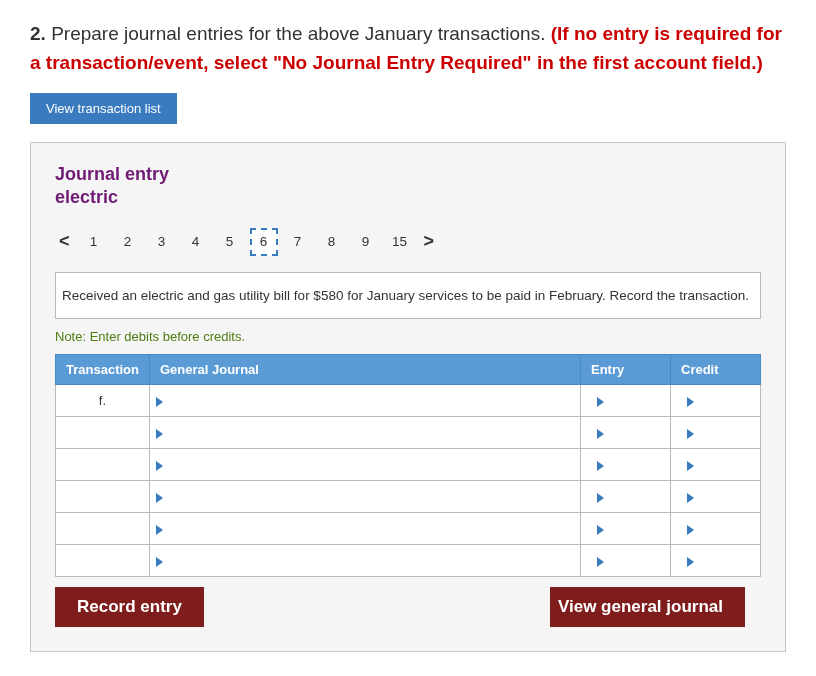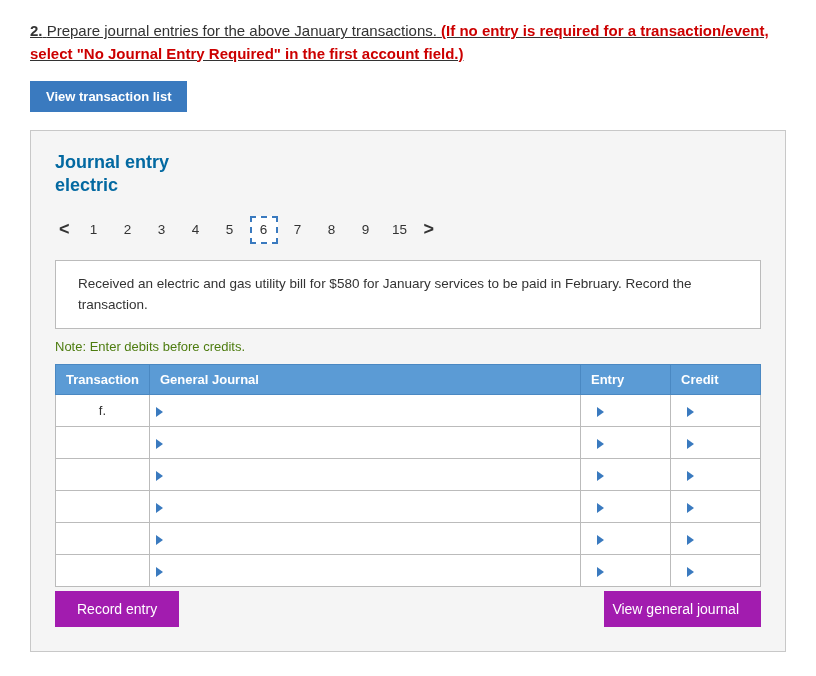--- a/index.html
+++ b/index.html
@@ -6,57 +6,56 @@
     body {
       font-family: Arial, sans-serif;
       font-size: 14px;
       background: #fff;
       width: 816px;
       min-height: 676px;
       padding: 20px 30px;
     }
 
     .instruction {
-      font-size: 15px;
+      font-size: 19px;
       color: #333;
       margin-bottom: 16px;
       line-height: 1.5;
-      text-decoration: underline;
     }
     .instruction .num {
       font-weight: bold;
       color: #333;
     }
     .instruction .red-bold {
       color: #cc0000;
       font-weight: bold;
     }
 
     .view-btn {
       background-color: #3a7abf;
       color: #fff;
       border: none;
       padding: 8px 16px;
       font-size: 13px;
-      font-weight: bold;
+      font-weight: normal;
       cursor: pointer;
       margin-bottom: 18px;
       display: inline-block;
     }
 
     .worksheet-container {
       border: 1px solid #c8c8c8;
       background: #f5f5f5;
       padding: 20px 24px 24px 24px;
     }
 
     .worksheet-title {
       font-size: 18px;
       font-weight: bold;
-      color: #0369a1;
+      color: #701a75;
       margin-bottom: 18px;
       line-height: 1.3;
     }
 
     .pagination {
       display: flex;
       align-items: center;
       gap: 6px;
       margin-bottom: 16px;
     }
@@ -84,37 +83,37 @@
     .page-num.active {
       border: 2px dashed #3a7abf;
       background: #fff;
       color: #333;
       font-weight: normal;
     }
 
     .description-box {
       border: 1px solid #bbb;
       background: #fff;
-      padding: 12px 22px;
+      padding: 12px 6px;
       font-size: 13.5px;
       color: #333;
       line-height: 1.6;
       margin-bottom: 10px;
     }
 
     .note-text {
       color: #4d7c0f;
       font-size: 13px;
       margin-bottom: 10px;
     }
 
     .journal-table {
       width: 100%;
       border-collapse: collapse;
-      margin-bottom: 4px;
+      margin-bottom: 10px;
     }
     .journal-table th {
       background-color: #5b9bd5;
       color: #fff;
       font-weight: bold;
       font-size: 13px;
       padding: 7px 10px;
       border: 1px solid #4a88c2;
       text-align: left;
     }
@@ -149,32 +148,32 @@
       margin-right: 2px;
       vertical-align: middle;
     }
 
     .actions-row {
       display: flex;
       align-items: center;
       gap: 0;
     }
     .action-btn {
-      background-color: #a21caf;
+      background-color: #7f1d1d;
       color: #fff;
       border: none;
       padding: 10px 22px;
-      font-size: 14px;
-      font-weight: normal;
+      font-size: 17px;
+      font-weight: bold;
       cursor: pointer;
       margin-right: 10px;
     }
     .action-btn.view-journal {
       margin-left: auto;
-      margin-right: 0;
+      margin-right: 16px;
       padding-left: 8px;
     }
   </style>
 </head>
 <body>
 
 
 
 
 <p class="instruction">

